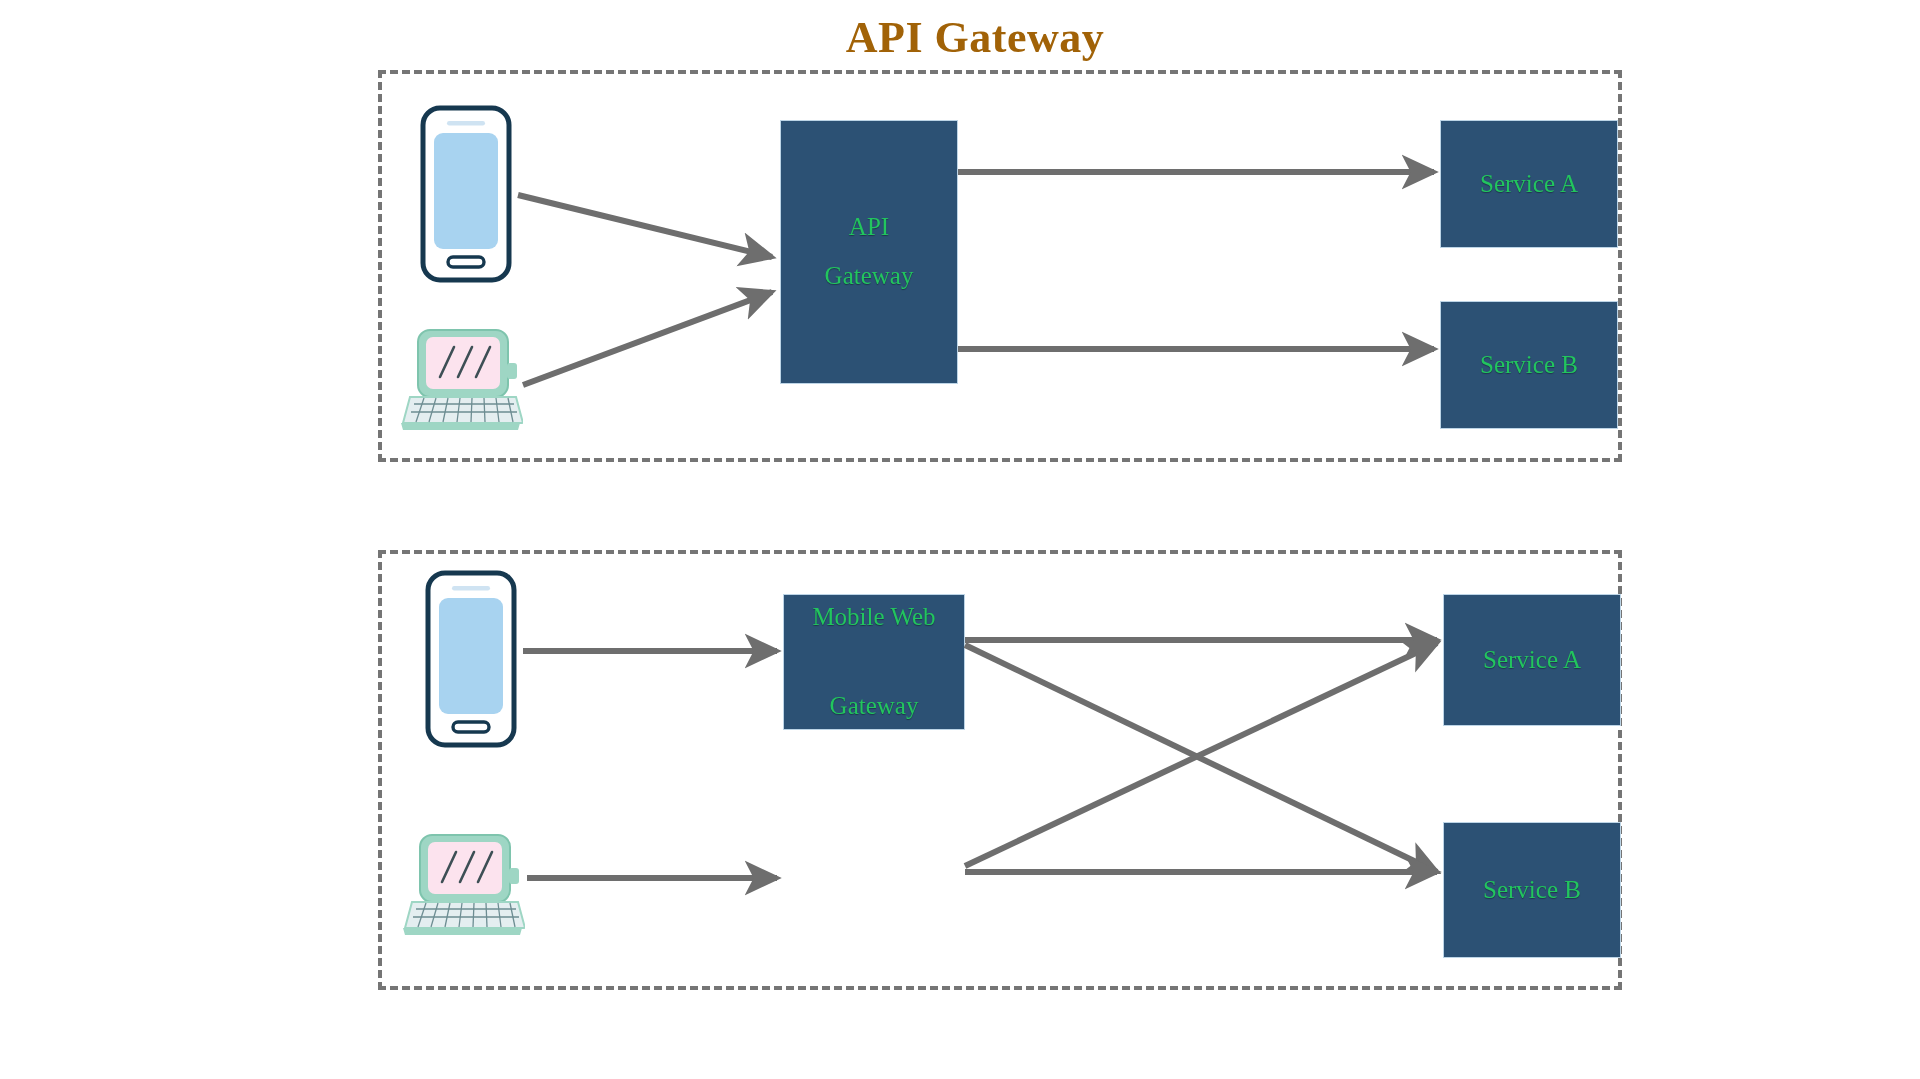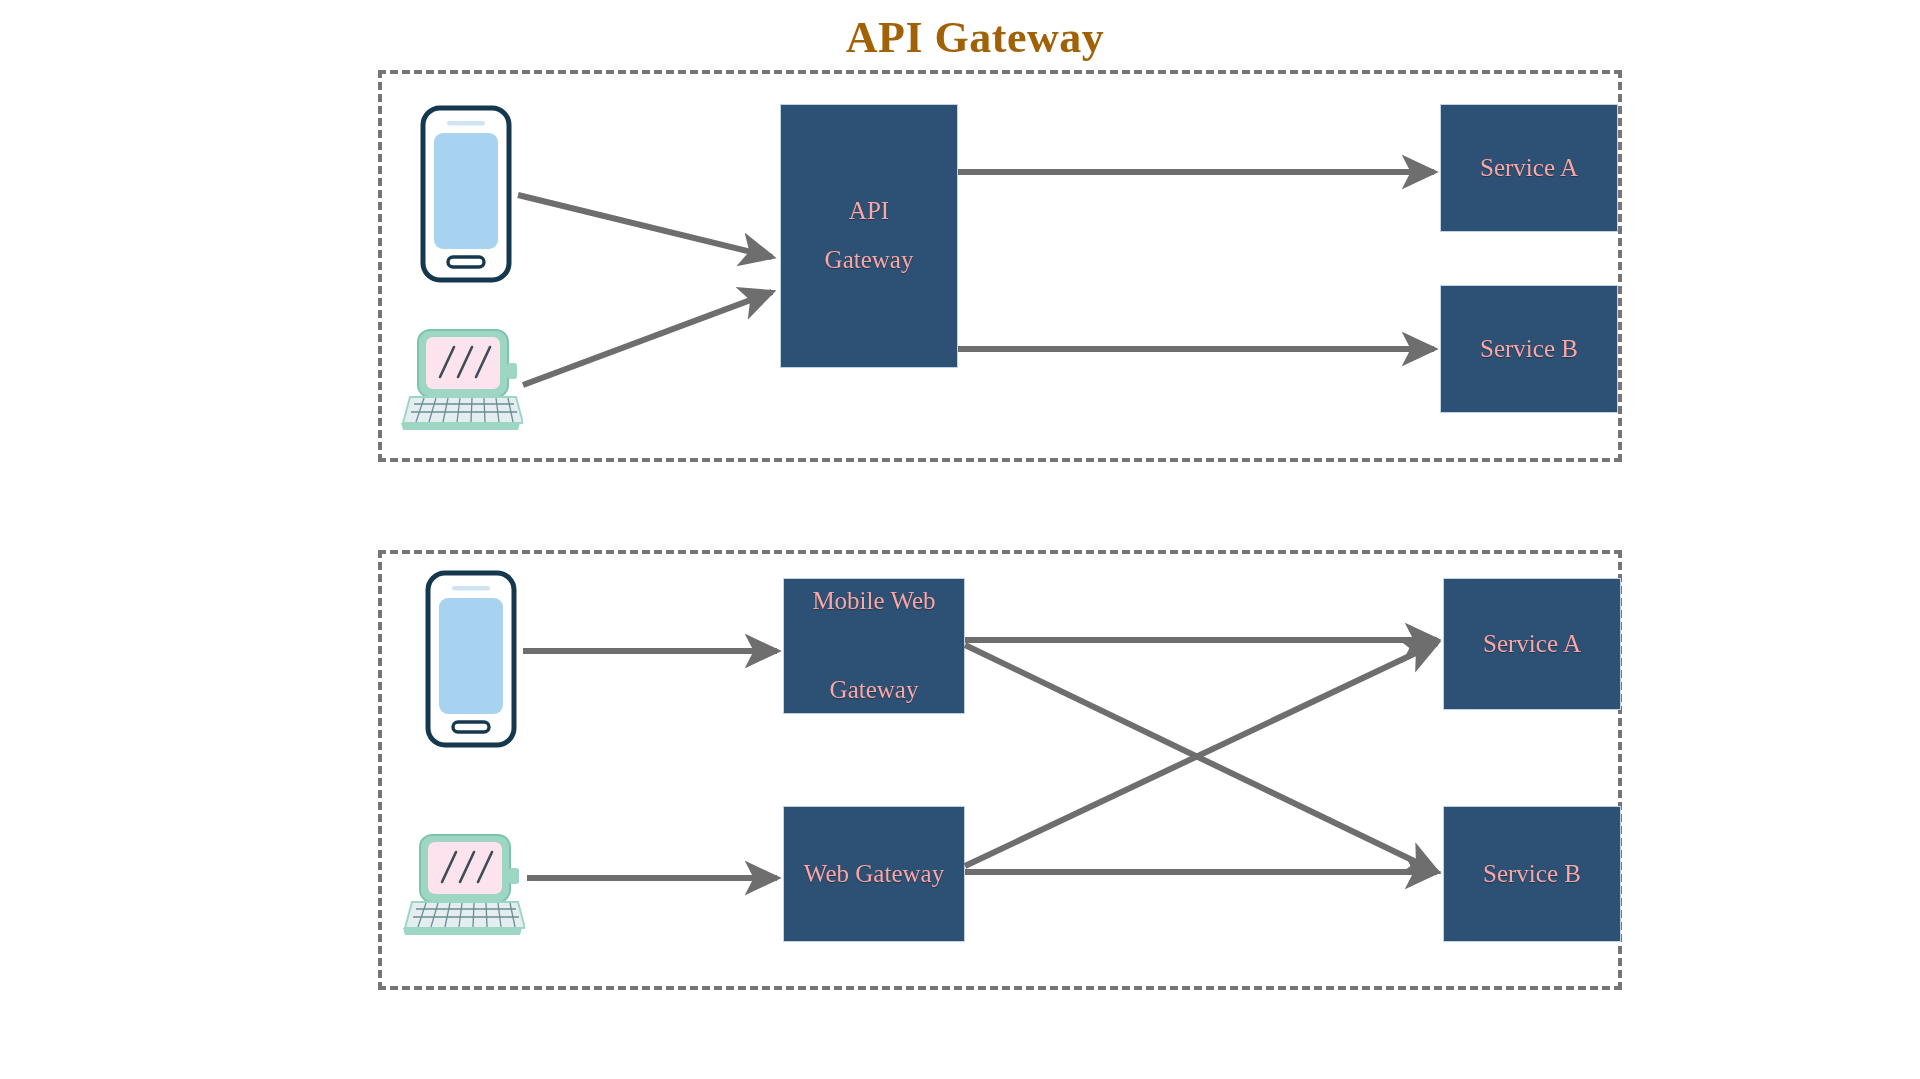--- a/index.html
+++ b/index.html
@@ -36,26 +36,27 @@
   
   .node-box{
     position:absolute;
     background:#2c5174;
     border:1px solid #bcd4e6;
     box-sizing:border-box;
     display:flex;
     flex-direction:column;
     align-items:center;
     justify-content:center;
-    color:#fca5a5;
+    color:#22c55e;
     font-family:"Liberation Serif","DejaVu Serif",serif;
     font-size:25px;
     line-height:1.95;
     text-align:center;
     text-shadow:0 1px 1px rgba(0,0,0,.35);
+    margin-top:16px;
   }
   .node-box .line{display:block;}
 
   #box-api-gateway{ left:780px; top:104px; width:178px; height:264px; }
   #box-service-a-top{ left:1440px; top:104px; width:178px; height:128px; }
   #box-service-b-top{ left:1440px; top:285px; width:178px; height:128px; }
 
   #box-mobile-web-gateway{ left:783px; top:578px; width:182px; height:136px;gap:40px; }
   #box-web-gateway{ left:783px; top:806px; width:182px; height:136px; }
   #box-service-a-bot{ left:1443px; top:578px; width:178px; height:132px; }
@@ -167,23 +168,20 @@
       <path d="M3 98 L122 98 L120 105 L5 105 Z" fill="#9ed6c4"></path>
       <rect x="109" y="38" width="10" height="16" rx="3" fill="#9ed6c4"></rect>
     </svg>
   </div>
 
   <div class="node-box" id="box-mobile-web-gateway">
     <span class="line">Mobile Web</span>
     <span class="line">Gateway</span>
   </div>
 
-  <div class="node-box" id="box-web-gateway">
-    <span class="line">Web Gateway</span>
-  </div>
 
   <div class="node-box" id="box-service-a-bot">
     <span class="line">Service A</span>
   </div>
 
   <div class="node-box" id="box-service-b-bot">
     <span class="line">Service B</span>
   </div>
 
   <svg class="wire-layer">

